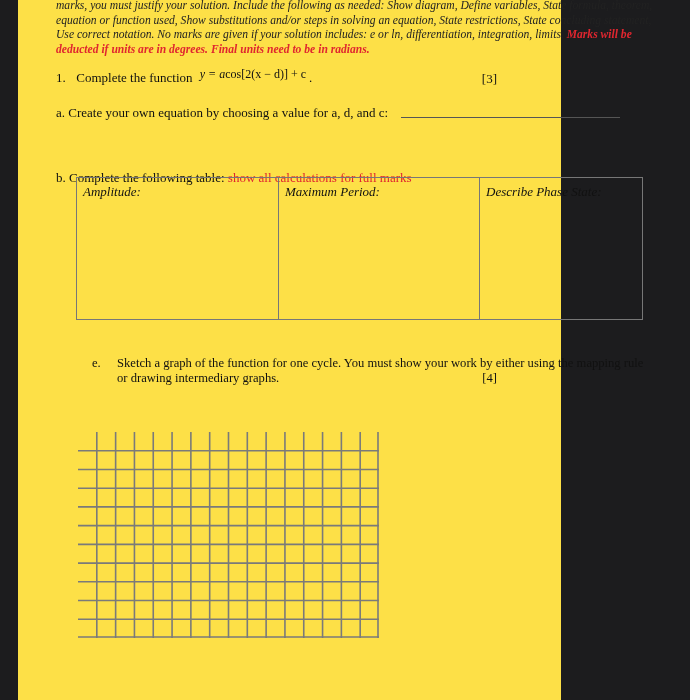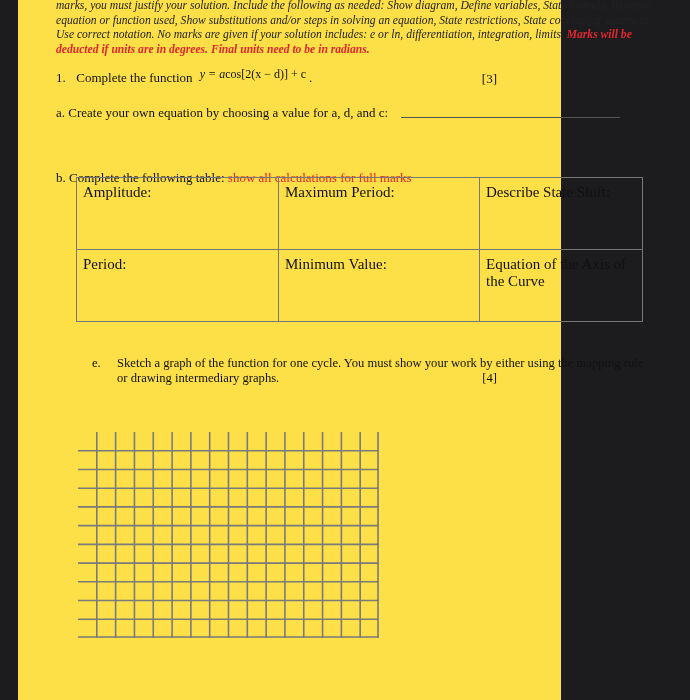--- a/index.html
+++ b/index.html
@@ -21,21 +21,21 @@
   .eq .up { font-style:normal; }
   .marks3 { right:64px; top:71px; font-size:13px; }
   .qa { left:38px; top:105px; font-size:13px; }
   .answer-line {
     left:383px; top:117px; width:219px; height:0; border-bottom:1px solid #555;
   }
   .qb { left:38px; top:148px; font-size:13px;margin-top:22px; }
   .qb .red { color:#e0262f; }
   table.props {
     position:absolute; left:58px; top:177px; width:567px; height:143px;
-    border-collapse:collapse; font-size:15px;
+    border-collapse:collapse; font-size:13px;font-style:italic;
   }
   table.props td {
     border:1px solid #777; vertical-align:top; padding:6px 6px; height:59px;
   }
   .qe { left:74px; top:356px; font-size:12.6px; line-height:15px; width:560px; }
   .qe .letter { position:absolute; left:0; top:0; }
   .qe .txt { position:absolute; left:25px; top:0; width:535px; }
   .marks4 { right:64px; top:371px; font-size:12.6px; }
   .grid { left:60px; top:432px; width:301px; height:206px; }
 </style>
@@ -64,26 +64,21 @@
   <div class="abs qb">
     <span>b. Complete the following table:</span>
     <span class="red">show all calculations for full marks</span>
   </div>
 
   <table class="props">
     <tbody>
         <tr>
       <td style="width:189px"><span>Amplitude:</span></td>
       <td style="width:188px"><span>Maximum Period:</span></td>
-      <td><span>Describe State Shift:</span></td>
-    </tr>
-    <tr>
-      <td><span>Period:</span></td>
-      <td><span>Minimum Value:</span></td>
-      <td><span>Equation of the Axis of the Curve</span></td>
+      <td><span>Describe Phase State:</span></td>
     </tr>
   </tbody>
     </table>
 
   <div class="abs qe">
     <span class="letter">e.</span>
     <span class="txt">Sketch a graph of the function for one cycle. You must show your work by either using the mapping rule or drawing intermediary graphs.</span>
   </div>
   <div class="abs marks4">[4]</div>
 

